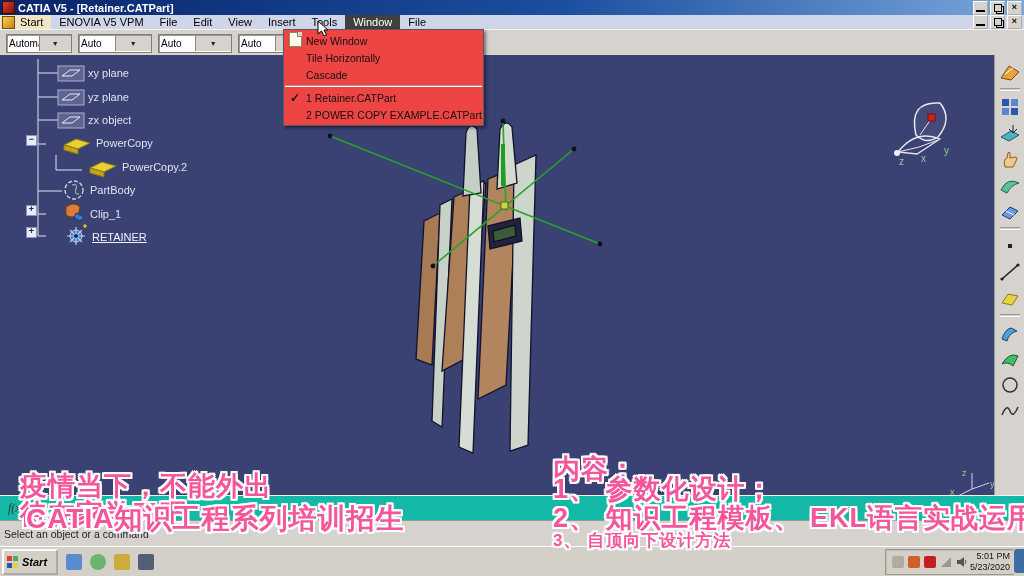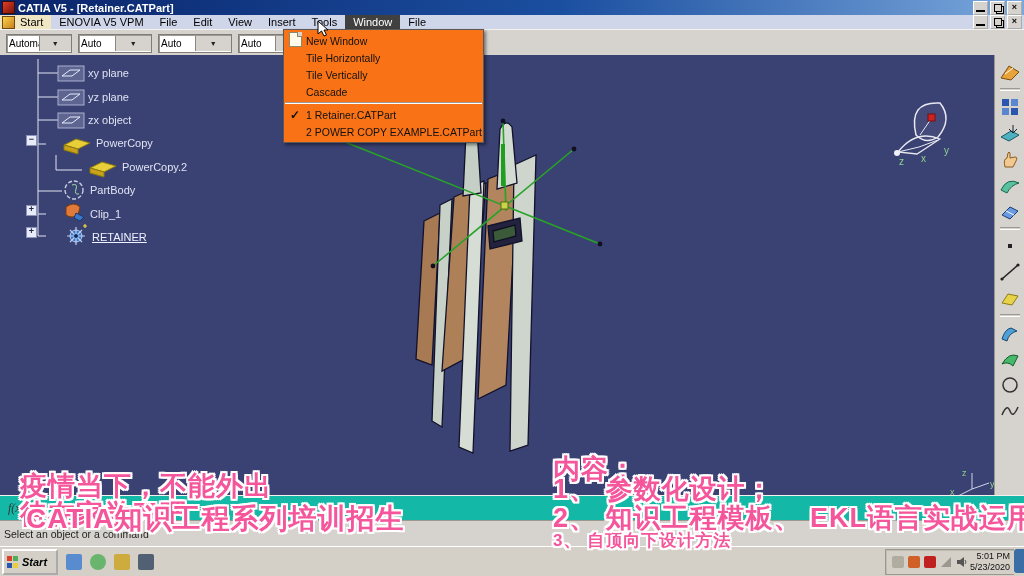--- a/index.html
+++ b/index.html
@@ -34,21 +34,21 @@
   .combo{height:17px;background:#fff;border:1px solid #7f7c76;
     box-shadow:inset 1px 1px 0 #9c9a93;display:flex;align-items:center;
     font-size:10px;margin-left:6px;}
   .combo span{padding:0 2px;overflow:hidden;white-space:nowrap;flex:1;}
   .combo .arrow{width:14px;height:15px;background:#d6d3ce;border-left:1px solid #8a877f;
     font-size:7px;line-height:15px;text-align:center;color:#222;}
   .combo.disabled{background:#e7e5e1;color:#9a978f;}
   .mi{display:inline-block;}
   .tbsep{width:2px;height:20px;border-left:1px solid #9b988f;border-right:1px solid #fff;margin:0 4px;}
   
-  #window-menu{left:283px;top:29px;width:199px;background:#f97316;
+  #window-menu{left:283px;top:29px;width:199px;background:#ef4444;
     border:1px solid #5a5a5a;box-shadow:2px 2px 3px rgba(0,0,0,.45);z-index:40;
     font-size:10.5px;color:#111;padding:2px 0;}
   .dd-item{height:17px;display:flex;align-items:center;}
   .dd-item .cell{width:22px;text-align:center;}
   .dd-sep{border-top:1px solid #9a9a9a;border-bottom:1px solid #fff;margin:2px 1px;}
   .pageicon{width:11px;height:13px;background:#fffbe8;border:1px solid #8a8a6a;
     display:inline-block;position:relative;}
   .pageicon:before{content:"";position:absolute;right:-1px;top:-1px;width:4px;height:4px;
     background:#d6d3ce;border-left:1px solid #8a8a6a;border-bottom:1px solid #8a8a6a;}
   
@@ -418,24 +418,20 @@
   <div class="dd-item">
     <span class="cell"><span class="pageicon"></span></span>
     <span>New Window</span>
   </div>
   <div class="dd-item">
     <span class="cell"></span>
       <span>Tile Horizontally</span>
   </div>
   <div class="dd-item">
     <span class="cell"></span>
-      <span>Tile Vertically</span>
-  </div>
-  <div class="dd-item">
-    <span class="cell"></span>
       <span>Cascade</span>
   </div>
   <div class="dd-sep"></div>
   <div class="dd-item">
     <span class="cell dd-check">✓</span>
     <span>1 Retainer.CATPart</span>
   </div>
   <div class="dd-item">
     <span class="cell"></span>
       <span>2 POWER COPY EXAMPLE.CATPart</span>

